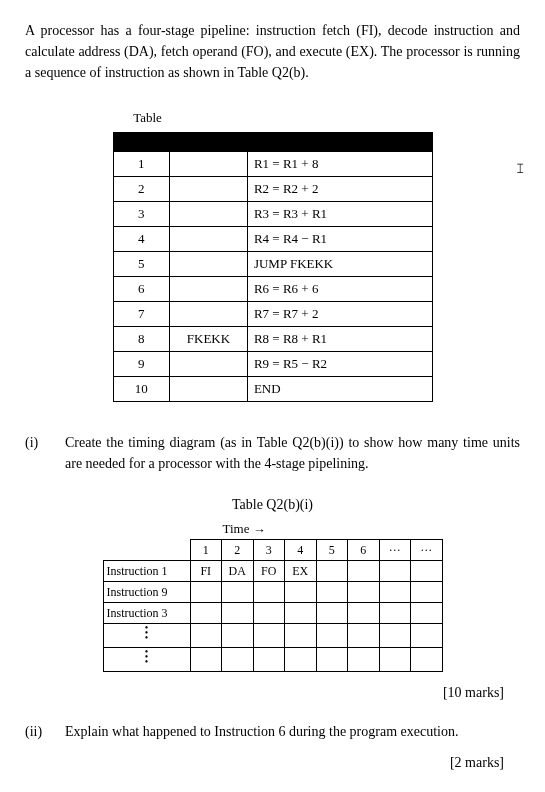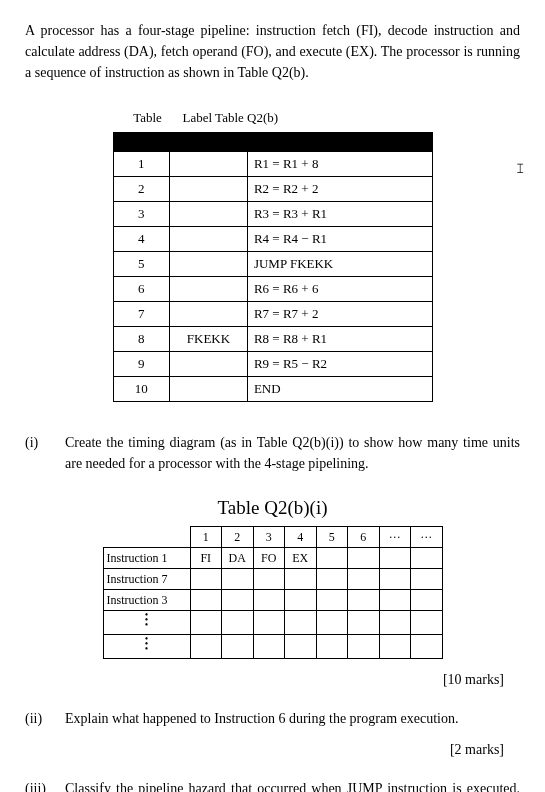--- a/index.html
+++ b/index.html
@@ -61,21 +61,21 @@
     width: 40px;
     flex-shrink: 0;
   }
   .part-body {
     flex: 1;
     text-align: justify;
   }
   .table2-title {
     text-align: center;
     margin: 20px 0 4px 0;
-    font-size: 19px;
+    font-size: 14px;
   }
   .table2-wrap {
     margin: 0 auto 10px auto;
     width: 340px;
   }
   .time-arrow {
     font-size: 13px;
     margin-left: 120px;
     margin-bottom: 1px;
   }
@@ -112,21 +112,20 @@
 </style>
 </head>
 <body>
 
 <div class="intro">A processor has a four-stage pipeline: instruction fetch (FI), decode instruction and calculate address (DA), fetch operand (FO), and execute (EX). The processor is running a sequence of instruction as shown in Table Q2(b).</div>
 
 <div class="rel">
   <div class="table1-wrap">
     <div class="table1-header">
       <span class="h-line">Table</span>
-      <span class="h-label">Label  Table Q2(b)</span>
     </div>
     <table class="t1">
       <tbody>
           <tr>
             <th class="blackbar" colspan="3"></th>
           </tr>
       </tbody>
         <tbody id="t1-body">
           <tr>
             <td class="line">1</td>
@@ -184,20 +183,21 @@
   <span class="cursor-mark" style="top:50px; right:-5px;">𝙸</span>
 </div>
 
 <div class="part">
   <div class="part-num">(i)</div>
   <div class="part-body">Create the timing diagram (as in Table Q2(b)(i)) to show how many time units are needed for a processor with the 4-stage pipelining.</div>
 </div>
 
 <div class="table2-title">Table Q2(b)(i)</div>
 <div class="table2-wrap">
+  <div class="time-arrow">Time →</div>
   <table class="t2">
     <tbody>
         <tr id="t2-header-row">
           <td class="rowhead" style="border-top:none;border-left:none;"></td>
           <td>1</td>
           <td>2</td>
           <td>3</td>
           <td>4</td>
           <td>5</td>
           <td>6</td>
@@ -211,21 +211,21 @@
           <td>FI</td>
           <td>DA</td>
           <td>FO</td>
           <td>EX</td>
           <td></td>
           <td></td>
           <td></td>
           <td></td>
         </tr>
         <tr>
-          <td class="rowhead">Instruction 7</td>
+          <td class="rowhead">Instruction 9</td>
           <td></td>
           <td></td>
           <td></td>
           <td></td>
           <td></td>
           <td></td>
           <td></td>
           <td></td>
         </tr>
         <tr>

